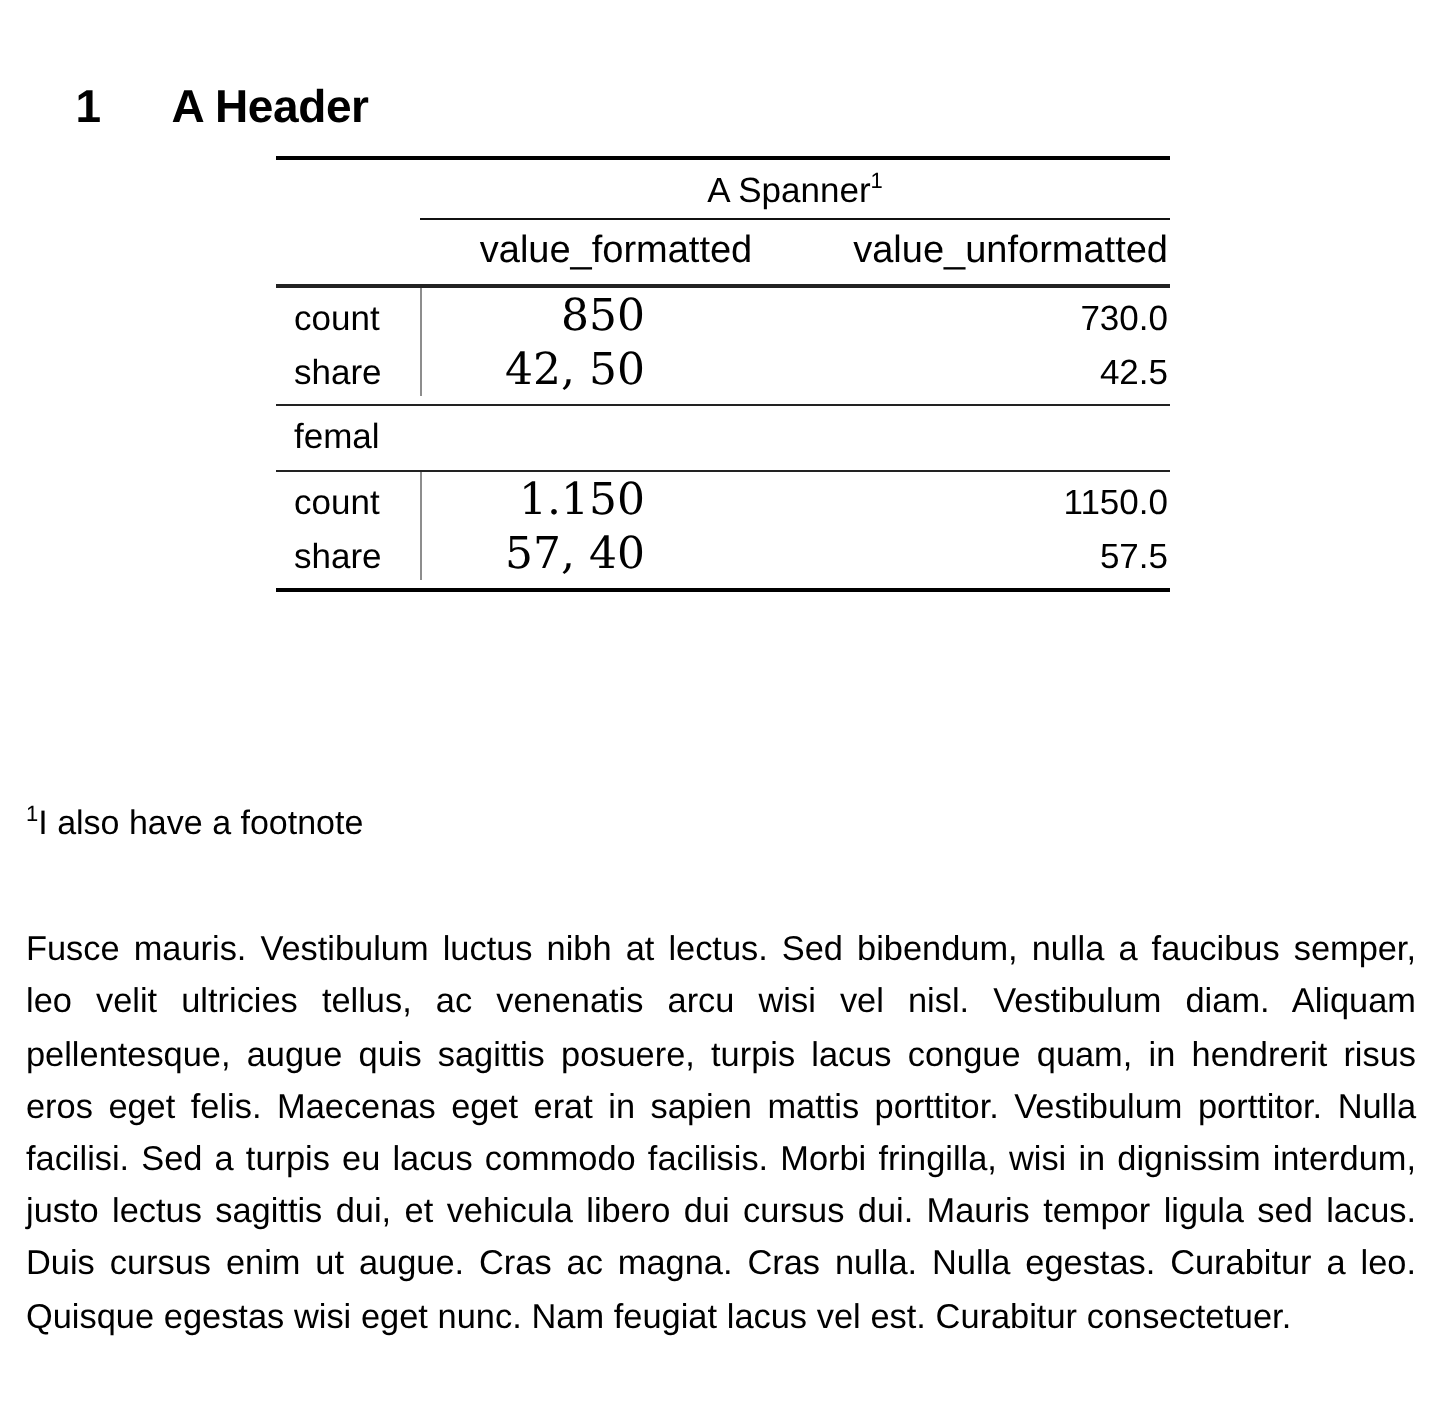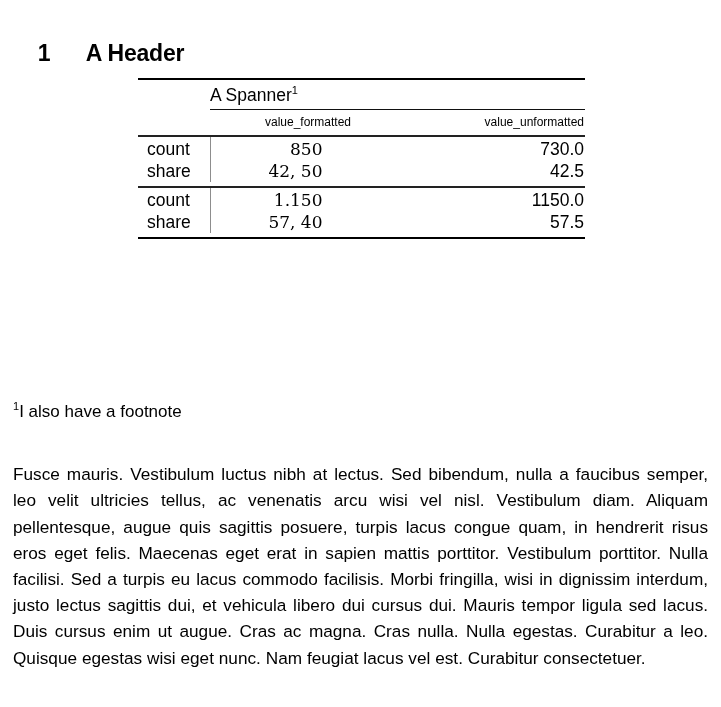--- a/index.html
+++ b/index.html
@@ -77,21 +77,21 @@
   .rule-bottomrule td {
     border-top: 2.2px solid #000;
     font-size: 0;
     line-height: 0;
     height: 0;
   }
   .spacer-xs td { height: 4px; font-size: 0; line-height: 0; }
 
   
   .spanner-cell {
-    text-align: left;
+    text-align: center;
     padding-bottom: 4px !important;
     padding-top: 7px !important;
     font-size: 17.5px;
     white-space: nowrap;
   }
   .spanner-cell sup {
     font-size: 11px;
     vertical-align: super;
     line-height: 0;
   }
@@ -101,21 +101,21 @@
     line-height: 0;
     height: 0;
     padding: 0;
   }
 
   
   .colhead {
     text-align: center;
     padding-top: 6px !important;
     padding-bottom: 7px !important;
-    font-size: 12px;
+    font-size: 19px;
     white-space: nowrap;
   }
   .colhead.ch-unf { text-align: right; padding-right: 1px !important; }
 
   
   .group-cell {
     text-align: left;
     padding-top: 7px !important;
     padding-bottom: 8px !important;
     padding-left: 9px !important;
@@ -129,21 +129,21 @@
     padding-top: 4px !important;
     padding-bottom: 1px !important;
     font-size: 17.5px;
     white-space: nowrap;
   }
   .vrule {
     border-left: 1.4px solid #8d8d8d;
   }
   .val-fmt {
     font-family: "DejaVu Serif", "Liberation Serif", serif;
-    font-size: 17px;
+    font-size: 22px;
     padding-top: 4px !important;
     padding-bottom: 1px !important;
     white-space: pre;
     text-align: left;
   }
   .val-fmt .numwrap {
     display: inline-block;
     width: 112px;
     text-align: right;
   }
@@ -245,20 +245,23 @@
           <td class="val-fmt vrule"><span class="numwrap">42, 50</span></td>
           <td class="val-unf">42.5</td>
         </tr>
         <tr class="spacer-xs">
             <td colspan="3"></td>
           </tr>
         <tr class="rule-midrule">
           <td colspan="3"></td>
         </tr>
 
+        <tr>
+          <td class="group-cell" colspan="3">femal</td>
+        </tr>
         <tr class="rule-midrule">
           <td colspan="3"></td>
         </tr>
         <tr>
           <td class="rowlabel">count</td>
           <td class="val-fmt vrule"><span class="numwrap">1.150</span></td>
           <td class="val-unf">1150.0</td>
         </tr>
         <tr>
           <td class="rowlabel">share</td>

